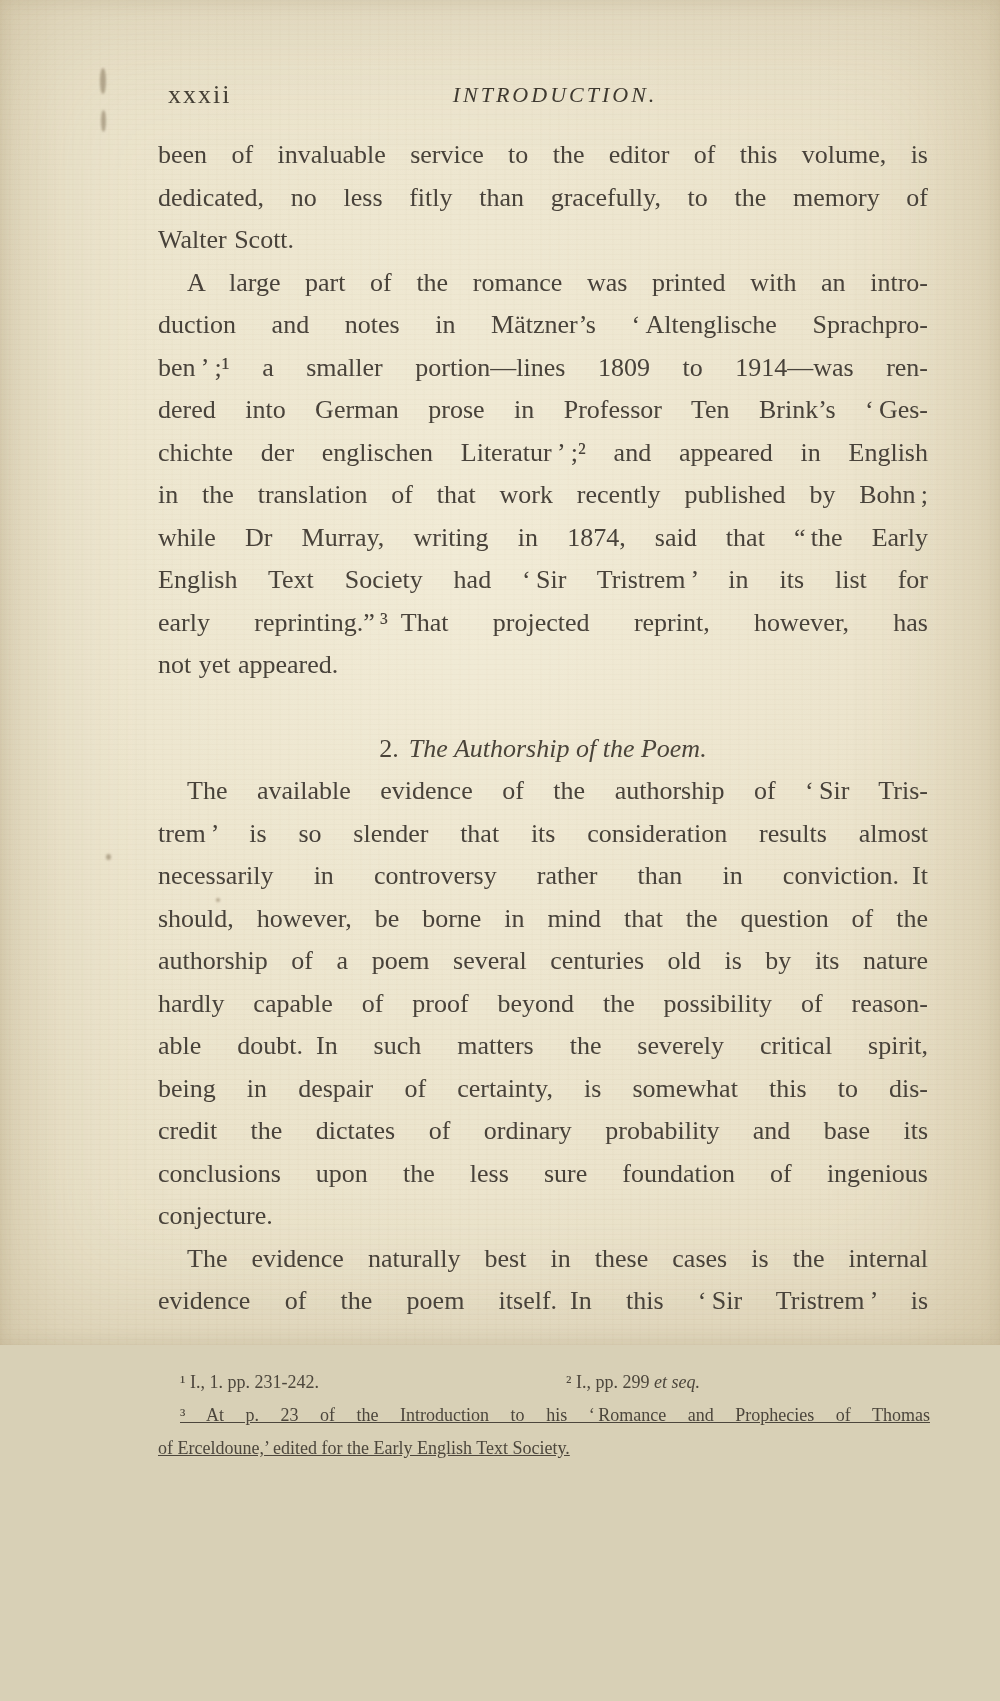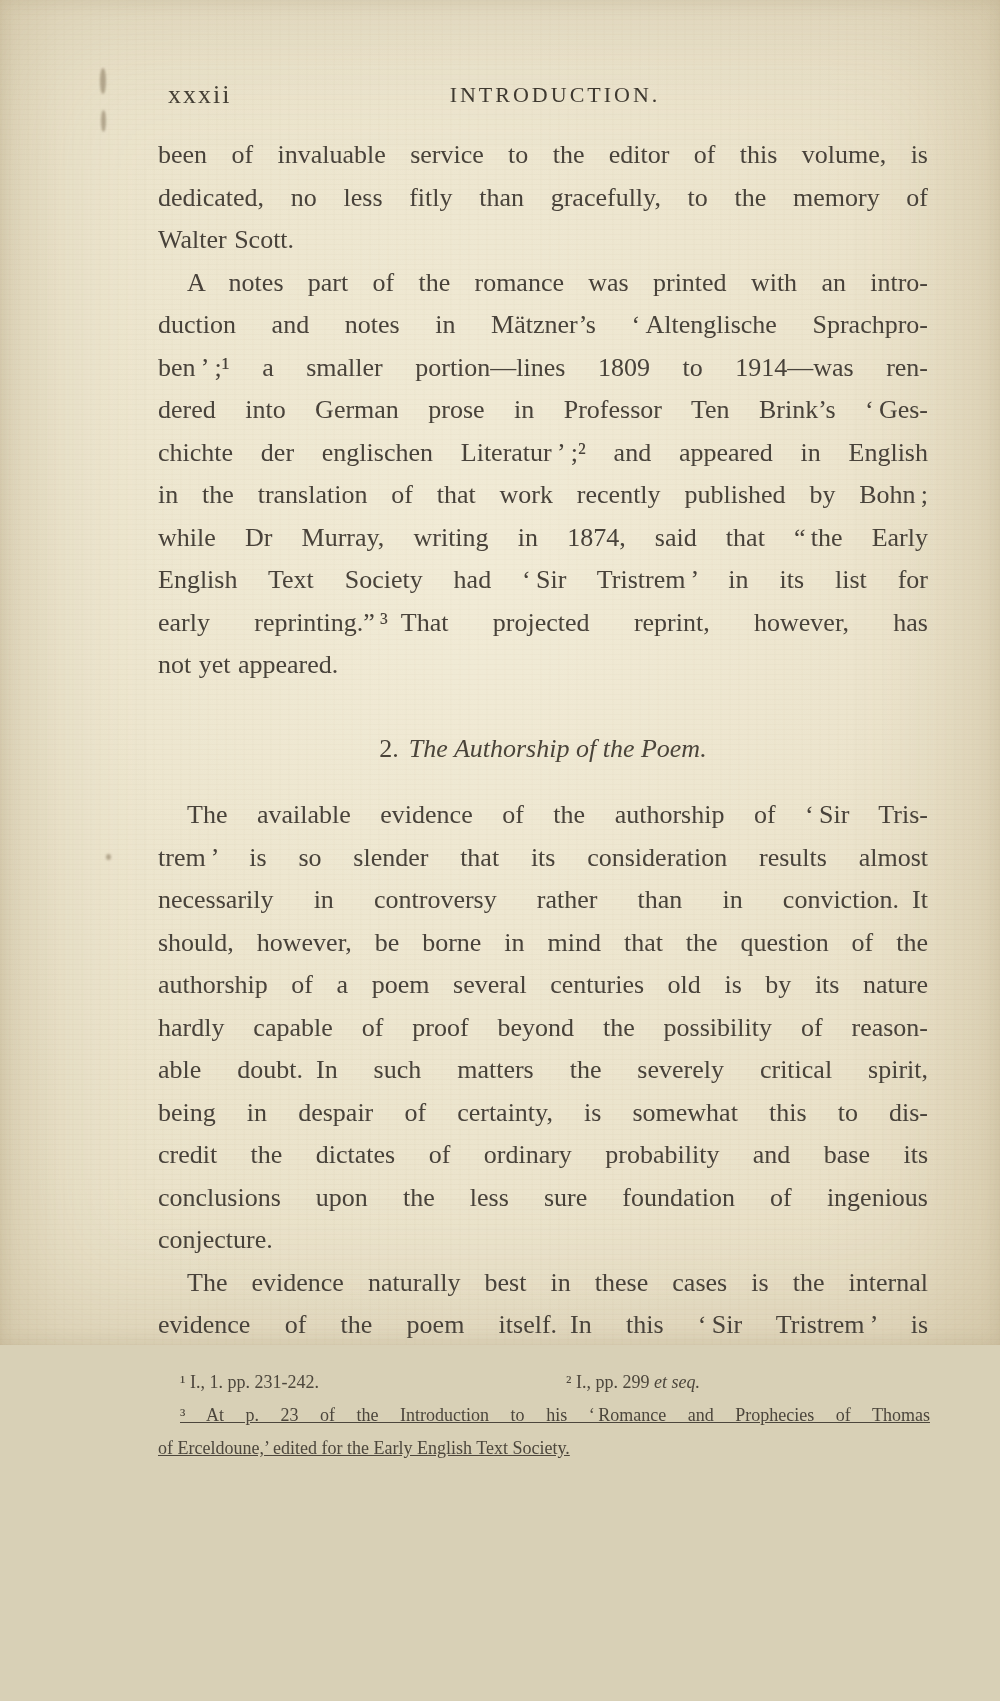--- a/index.html
+++ b/index.html
@@ -46,41 +46,42 @@
   }
   .running-title {
     position: absolute;
     left: calc(50% + 12px);
     transform: translateX(-50%);
     top: 6px;
     font-size: 22px;
     letter-spacing: 3px;
     color: #3e3930;
     white-space: nowrap;
+    font-style: italic;
   }
   .page-body {
     width: 770px;
   }
   .para { margin: 0; }
   .line {
     font-size: 26px;
     line-height: 42.5px;
     height: 42.5px;
     word-spacing: 1px;
     white-space: pre-wrap;
     overflow: hidden;
   }
   .line.justify {
     text-align: justify;
     text-align-last: justify;
   }
   .line.indent { text-indent: 29px; }
   .section-heading {
     margin-top: 41px;
-    margin-bottom: 24px;
+    margin-bottom: 0;
     height: 42.5px;
     line-height: 42.5px;
     text-align: center;
     font-size: 26px;
     color: #4a443a;
   }
   .heading-number { font-style: normal; margin-right: 10px; }
   .heading-title { font-style: italic; }
   .footnotes {
     position: absolute;
@@ -136,21 +137,21 @@
       <span class="running-title">INTRODUCTION.</span>
     </div>
 
     <div class="page-body" id="page-body">
         <div class="para">
           <div class="line justify">been of invaluable service to the editor of this volume, is</div>
           <div class="line justify">dedicated, no less fitly than gracefully, to the memory of</div>
           <div class="line">Walter Scott.</div>
         </div>
         <div class="para">
-          <div class="line indent justify">A notes part of the romance was printed with an intro-</div>
+          <div class="line indent justify">A large part of the romance was printed with an intro-</div>
           <div class="line justify">duction and notes in Mätzner’s ‘ Altenglische Sprachpro-</div>
           <div class="line justify">ben ’ ;¹ a smaller portion—lines 1809 to 1914—was ren-</div>
           <div class="line justify">dered into German prose in Professor Ten Brink’s ‘ Ges-</div>
           <div class="line justify">chichte der englischen Literatur ’ ;² and appeared in English</div>
           <div class="line justify">in the translation of that work recently published by Bohn ;</div>
           <div class="line justify">while Dr Murray, writing in 1874, said that “ the Early</div>
           <div class="line justify">English Text Society had ‘ Sir Tristrem ’ in its list for</div>
           <div class="line justify">early reprinting.” ³ That projected reprint, however, has</div>
           <div class="line">not yet appeared.</div>
         </div>

